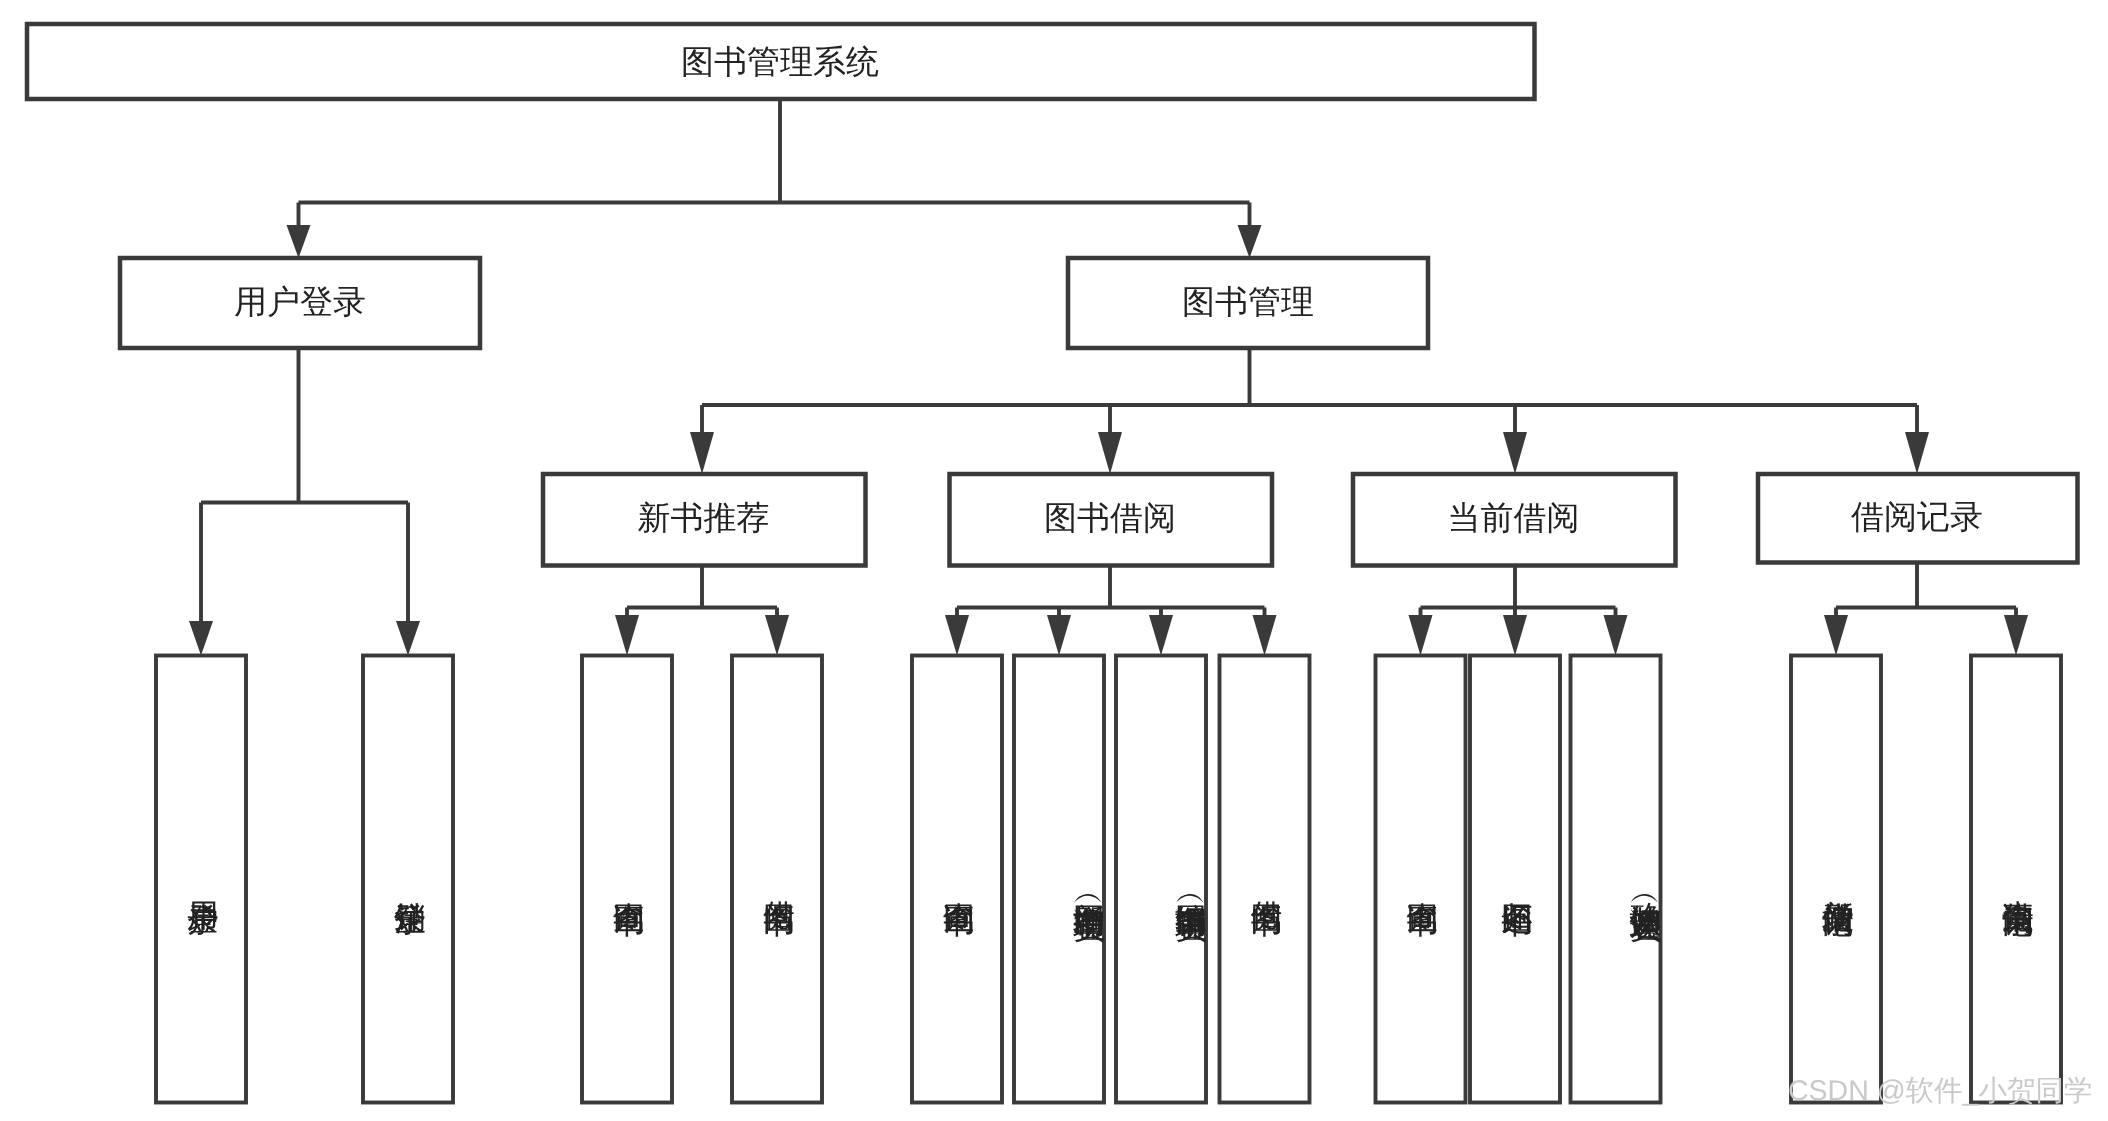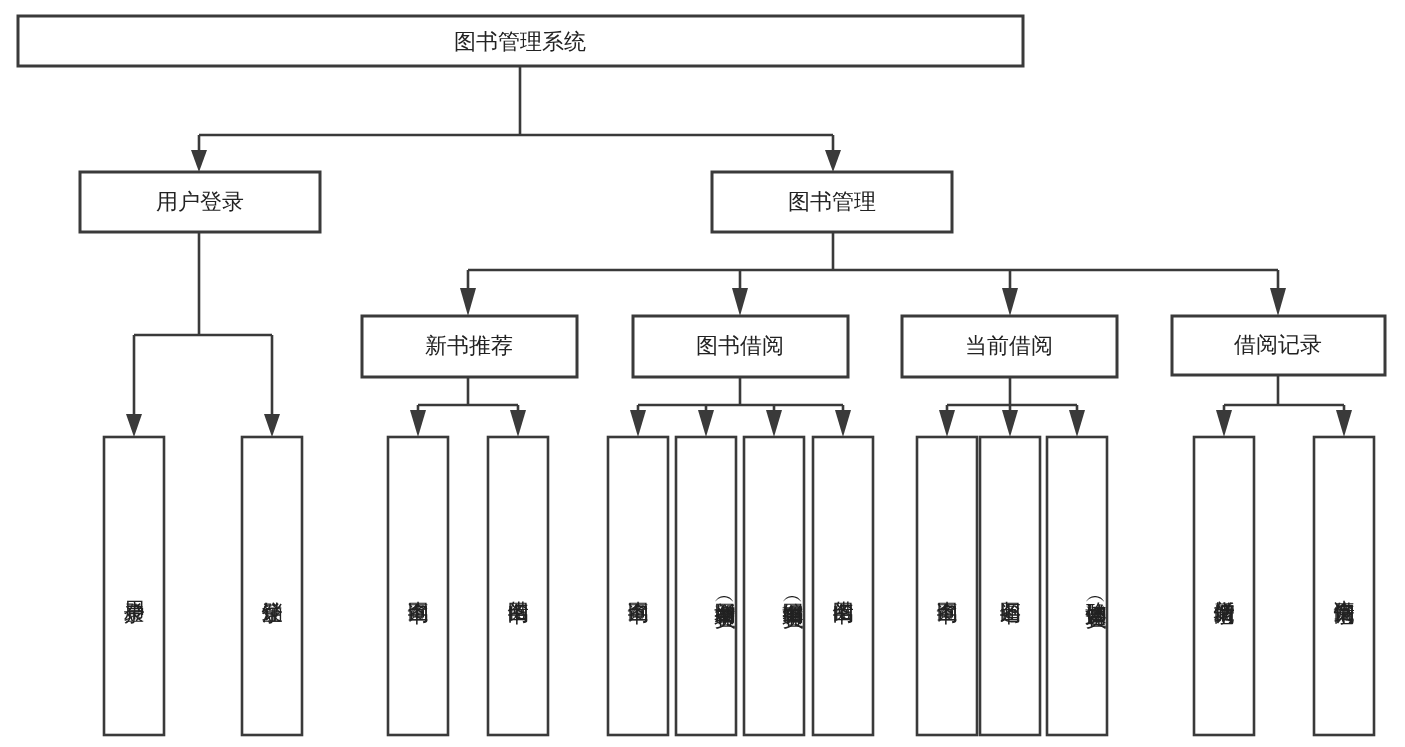--- a/index.html
+++ b/index.html
@@ -205,14 +205,15 @@
   <div class="leaf-label top" style="left:744px; top:445px; width:60px; height:288px;">编辑图书（管理员）</div>
   <div class="leaf-label center" style="left:813px; top:437px; width:60px; height:298px;">借阅图书</div>
 
   <div class="leaf-label center" style="left:917px; top:437px; width:60px; height:298px;">查询图书</div>
   <div class="leaf-label center" style="left:980px; top:437px; width:60px; height:298px;">归还图书</div>
   <div class="leaf-label top" style="left:1047px; top:445px; width:60px; height:288px;">确认归还（管理员）</div>
 
   <div class="leaf-label center" style="left:1194px; top:437px; width:60px; height:298px;">新增借阅记录</div>
   <div class="leaf-label center" style="left:1314px; top:437px; width:60px; height:298px;">查询借阅记录</div>
 
+  <div class="watermark" style="left:1192px; top:714px;">CSDN @软件_小贺同学</div>
 
 </div>
 
 </body></html>

